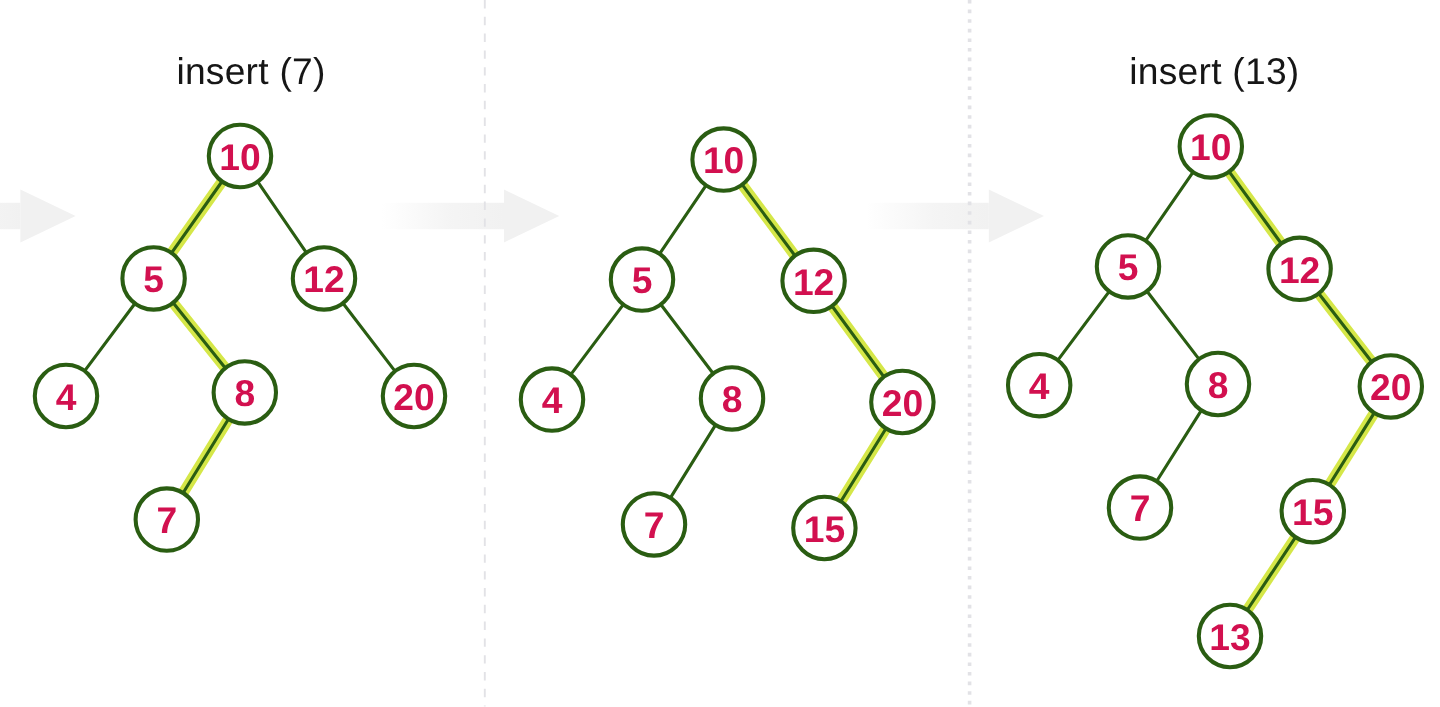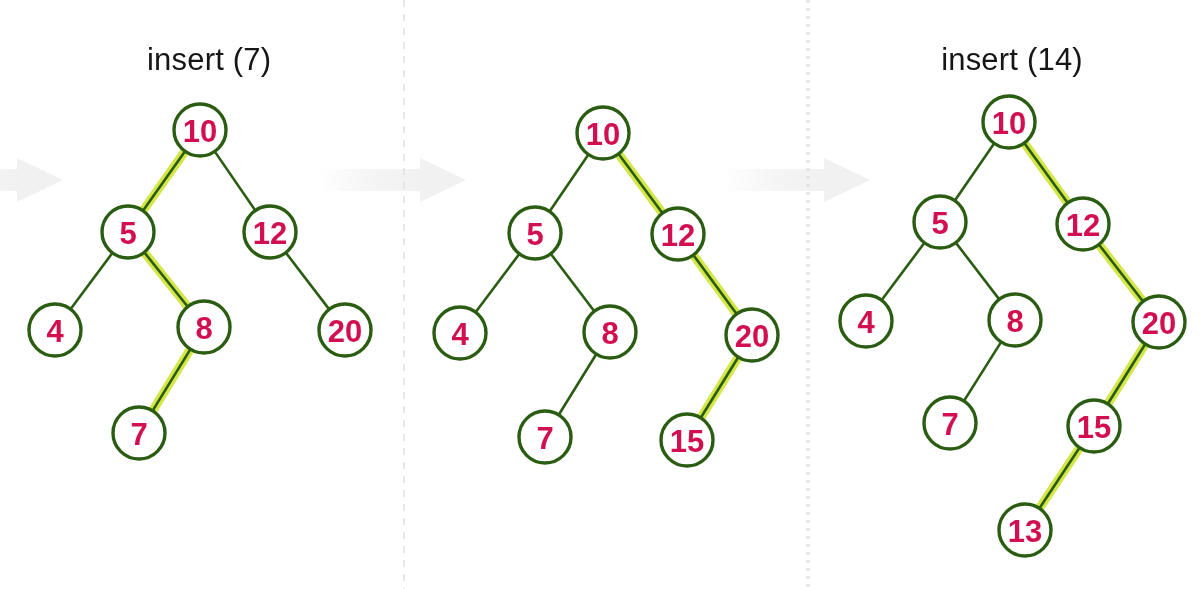--- a/index.html
+++ b/index.html
@@ -229,15 +229,15 @@
             <g>
               <circle cx="1025" cy="530" r="26" fill="#ffffff" stroke="#2a5d12" stroke-width="3.4"></circle>
               <text x="1025" y="531" class="node-label">13</text>
             </g>
           </g>
         </g>
       </g>
   </svg>
 
   <div class="panel-title" style="left: 147px; top: 44px; width: auto; text-align: left;">insert (7)</div>
-  <div class="panel-title" style="left: 941.125px; top: 44px; width: auto; text-align: left;">insert (14)</div>
+  <div class="panel-title" style="left: 941.125px; top: 44px; width: auto; text-align: left;">insert (13)</div>
 
 </div>
 
 </body></html>

